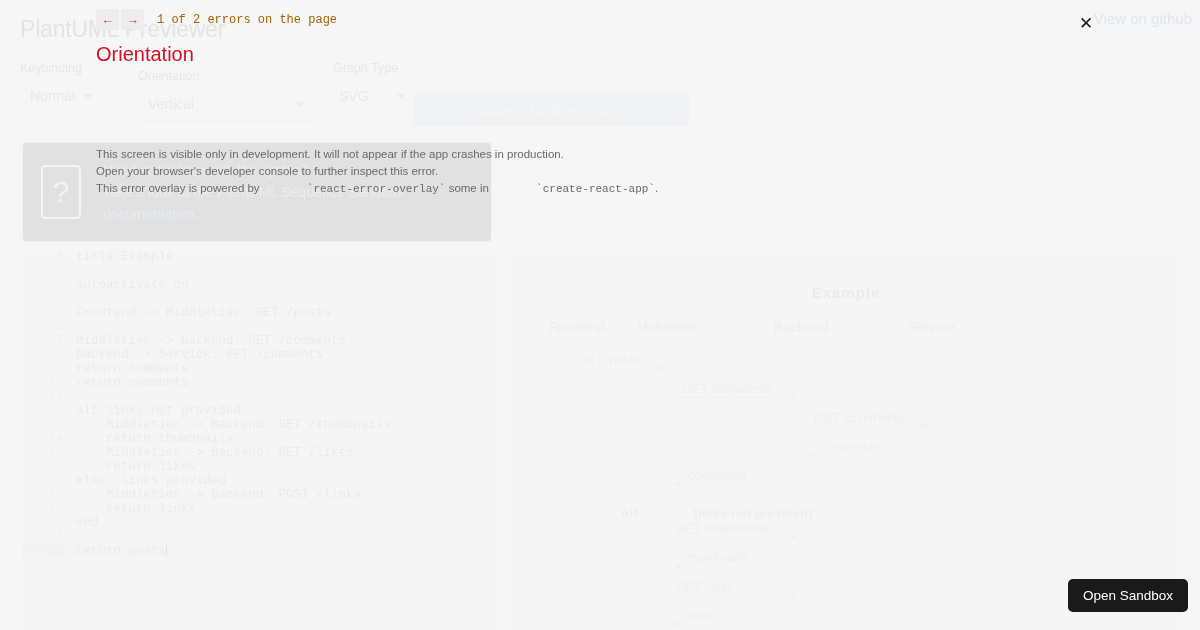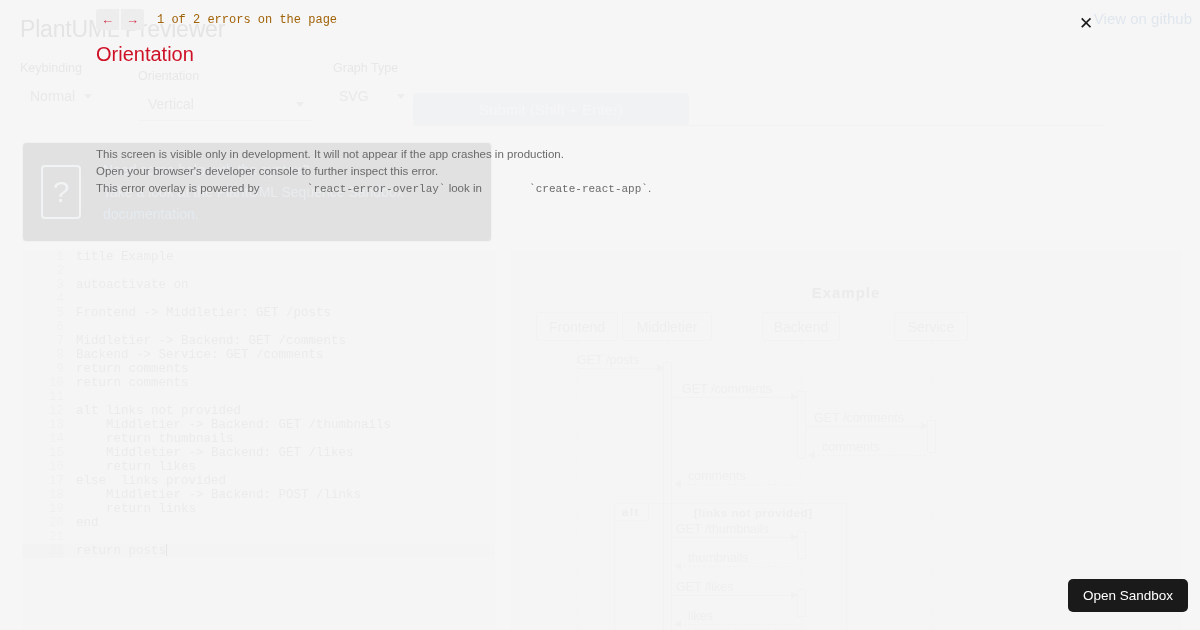--- a/index.html
+++ b/index.html
@@ -353,18 +353,18 @@
       <span class="err-count">1 of 2 errors on the page</span>
     </div>
 
     <div class="close-x">✕</div>
 
     <div class="err-type">Orientation</div>
 
     <div class="err-footer">
       <div>This screen is visible only in development. It will not appear if the app crashes in production.</div>
       <div>Open your browser's developer console to further inspect this error.</div>
-      <div><span>This error overlay is powered by </span><span class="mono">`react-error-overlay`</span><span> look in </span><span class="mono">`create-react-app`</span><span>.</span></div>
+      <div><span>This error overlay is powered by </span><span class="mono">`react-error-overlay`</span><span> some in </span><span class="mono">`create-react-app`</span><span>.</span></div>
     </div>
 
     <div class="sandbox-btn">Open Sandbox</div>
   </div>
 </div>
 
 </body></html>

